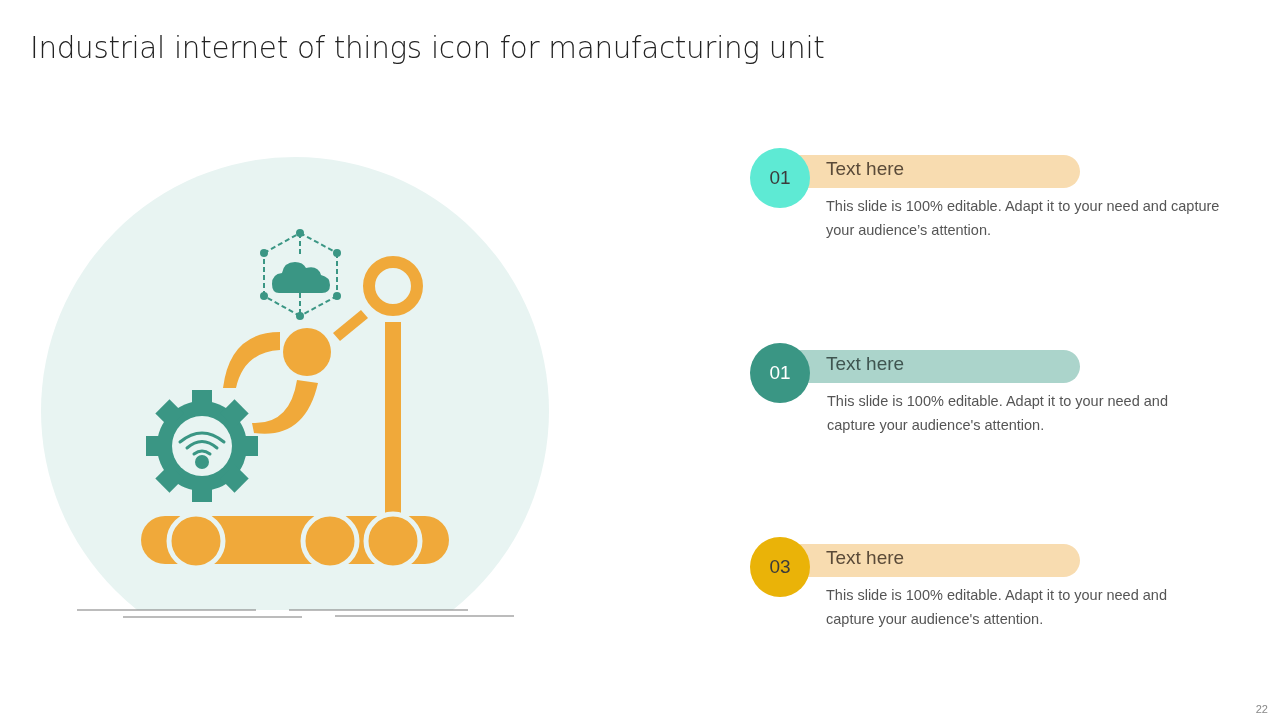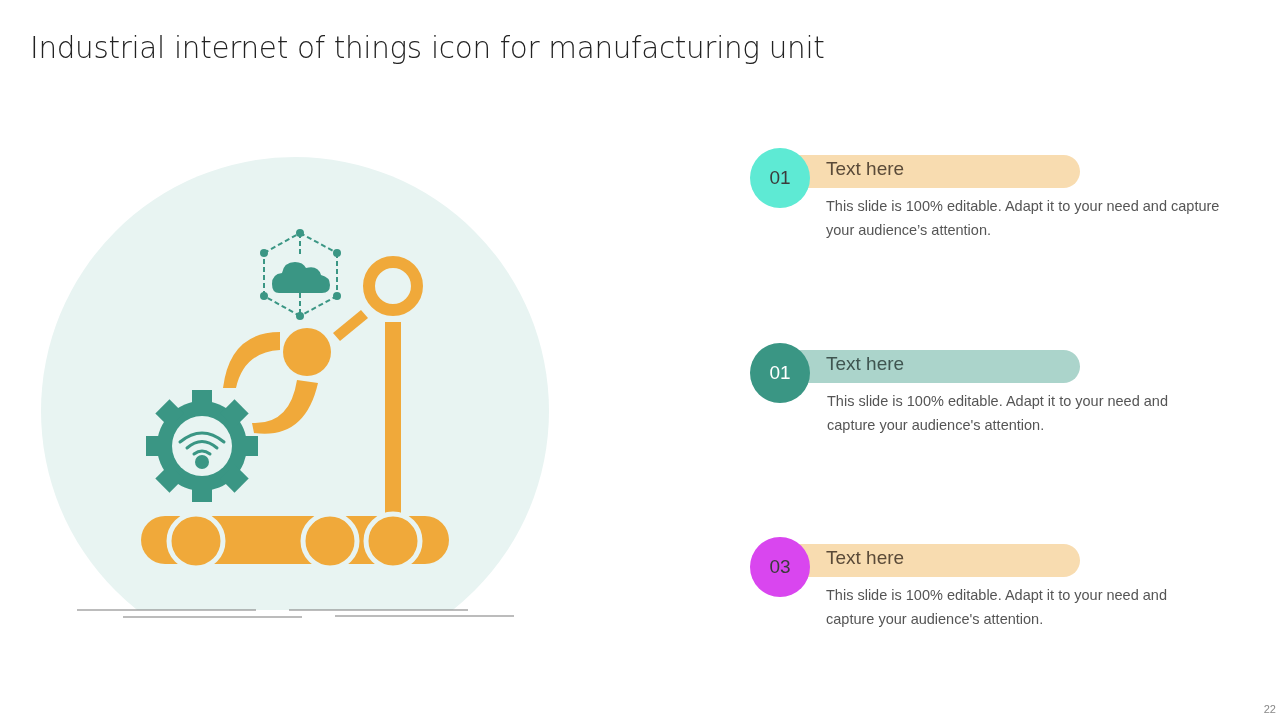--- a/index.html
+++ b/index.html
@@ -4,21 +4,21 @@
 <style>
   html, body { margin:0; padding:0; }
   body { width:1280px; height:720px; position:relative; overflow:hidden; background:#ffffff; font-family:"Liberation Sans", sans-serif; }
   .title { position:absolute; left:30px; top:30px; font-family:"DejaVu Sans", sans-serif; font-size:30px; font-weight:300; color:#222; letter-spacing:-0.3px; white-space:nowrap; transform:scaleX(0.98); transform-origin:left; }
   .illus { position:absolute; left:0; top:0; width:600px; height:720px; }
   .item { position:absolute; left:750px; width:500px; height:100px; }
   .pill { position:absolute; left:30px; top:7px; width:300px; height:33px; border-radius:17px; }
   .num { position:absolute; left:0; top:0; width:60px; height:60px; border-radius:50%; display:flex; align-items:center; justify-content:center; font-size:19px; color:#3b3b3b; }
   .item-title { position:absolute; left:76px; top:10px; font-size:19px; font-weight:normal; color:#5a4a38; }
   .item-desc { position:absolute; left:76px; top:46px; font-size:14.5px; line-height:24px; color:#555; }
-  .page-num { position:absolute; right:4px; bottom:5px; font-size:11px; color:#888; }
+  .page-num { position:absolute; right:12px; bottom:5px; font-size:11px; color:#888; }
 </style>
 </head>
 <body>
 
 <div class="title">Industrial internet of things icon for manufacturing unit</div>
 
 <svg class="illus" viewBox="0 0 600 720" xmlns="http://www.w3.org/2000/svg">
   <defs>
     <clipPath id="circClip">
         <rect x="0" y="0" width="600" height="610"></rect>
@@ -102,18 +102,18 @@
 
 <div class="item" style="top:343px;">
   <div class="pill" style="background:#abd4cb;"></div>
   <div class="num" style="background:#3a9684;color:#ffffff;">01</div>
   <div class="item-title" style="color:#3f5550;">Text here</div>
   <div class="item-desc" style="left:77px;width:360px;">This slide is 100% editable. Adapt it to your need and capture your audience's attention.</div>
 </div>
 
 <div class="item" style="top:537px;">
   <div class="pill" style="background:#f8dcb0;"></div>
-  <div class="num" style="background:#d946ef;color:#3b3b3b;">03</div>
+  <div class="num" style="background:#eab308;color:#3b3b3b;">03</div>
   <div class="item-title">Text here</div>
   <div class="item-desc" style="width:360px;">This slide is 100% editable. Adapt it to your need and capture your audience's attention.</div>
 </div>
 
 <div class="page-num">22</div>
 
 </body></html>

